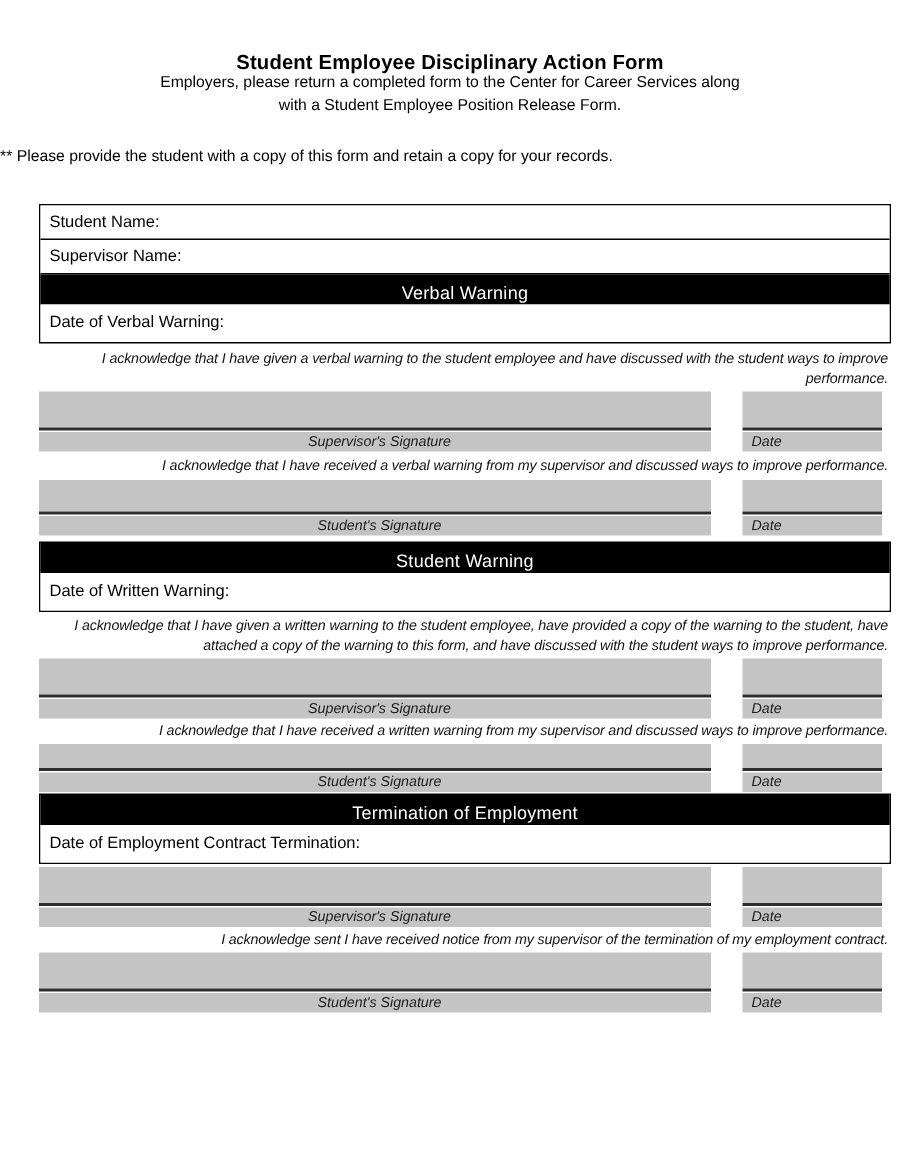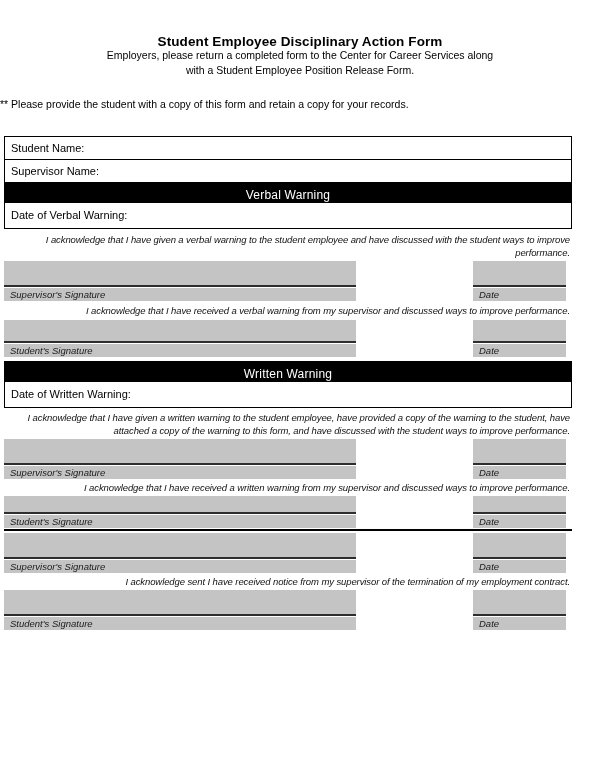--- a/index.html
+++ b/index.html
@@ -14,41 +14,41 @@
   }
   .hdr-instructions{
     position:absolute;top:48px;left:0;width:600px;text-align:center;
     font-size:10.5px;line-height:15px;white-space:pre-line;
   }
   .hdr-note{
     position:absolute;top:98px;left:0;width:600px;
     font-size:10.5px;line-height:13px;
   }
   
-  .form{position:absolute;top:136px;left:4px;width:568px;}
+  .form{position:absolute;top:136px;left:26px;width:568px;}
   .bordered{border:1.5px solid var(--border,#000);box-sizing:border-box;}
   .field-row{
     height:23px;line-height:23px;padding-left:6px;font-size:11px;
     box-sizing:border-box;background:#fff;
   }
   .sep{border-bottom:1px solid var(--border,#000);}
   .date-row{height:25px;line-height:25px;}
   .section-bar{
     height:20px;line-height:25px;text-align:center;
     background:var(--section-bar-bg,#000);color:var(--section-bar-text,#fff);
     font-size:12px;letter-spacing:.2px;
   }
   .ack{
     margin:0;padding:0 2px 0 4px;font-style:italic;font-size:9.5px;
     line-height:13px;letter-spacing:-.1px;color:#111;text-align:right;
   }
   .ack.two{margin-top:4px;}
   
   .sig-row{position:relative;width:568px;height:40px;margin-top:2px;}
-  .sig-col{position:absolute;left:0;top:0;width:352px;}
+  .sig-col{position:absolute;left:0;top:0;width:448px;text-align:center;}
   .date-col{position:absolute;left:469px;top:0;width:93px;}
   .sig-box{height:24px;background:var(--signature-box,#c4c4c4);}
   .sig-line{height:2px;background:var(--signature-line,#2e2e2e);}
   .sig-label{
     margin-top:1px;height:13px;line-height:13px;background:var(--signature-box,#c4c4c4);
     font-style:italic;font-size:9.5px;padding-left:6px;color:#1a1a1a;
   }
   .sig-row.compact{height:37px;}
   .sig-row.compact .sig-box{height:21px;}
   .sig-row.mini{height:32px;}
@@ -108,21 +108,21 @@
         <div class="sig-label">Student's Signature</div>
       </div>
       <div class="date-col">
         <div class="sig-box"></div>
         <div class="sig-line"></div>
         <div class="sig-label">Date</div>
       </div>
     </div>
 
     <div class="bordered mt4">
-      <div class="section-bar">Written Warning</div>
+      <div class="section-bar">Student Warning</div>
       <div class="field-row date-row">
         <span>Date of Written Warning:</span>
         <span></span>
       </div>
     </div>
 
     <p class="ack mt3">I acknowledge that I have given a written warning to the student employee, have provided a copy of the warning to the student, have attached a copy of the warning to this form, and have discussed with the student ways to improve performance.</p>
 
     <div class="sig-row mt2">
       <div class="sig-col">
@@ -146,20 +146,25 @@
         <div class="sig-label">Student's Signature</div>
       </div>
       <div class="date-col">
         <div class="sig-box"></div>
         <div class="sig-line"></div>
         <div class="sig-label">Date</div>
       </div>
     </div>
 
     <div class="bordered mt1">
+      <div class="section-bar">Termination of Employment</div>
+      <div class="field-row date-row">
+        <span>Date of Employment Contract Termination:</span>
+        <span></span>
+      </div>
     </div>
 
 
     <div class="sig-row mt2">
       <div class="sig-col">
         <div class="sig-box"></div>
         <div class="sig-line"></div>
         <div class="sig-label">Supervisor's Signature</div>
       </div>
       <div class="date-col">

